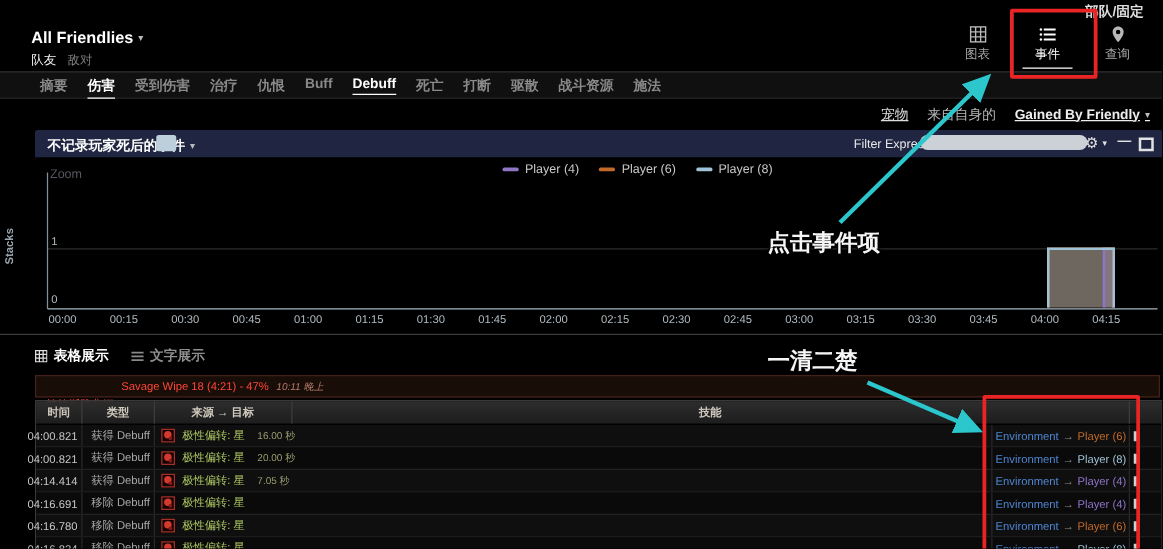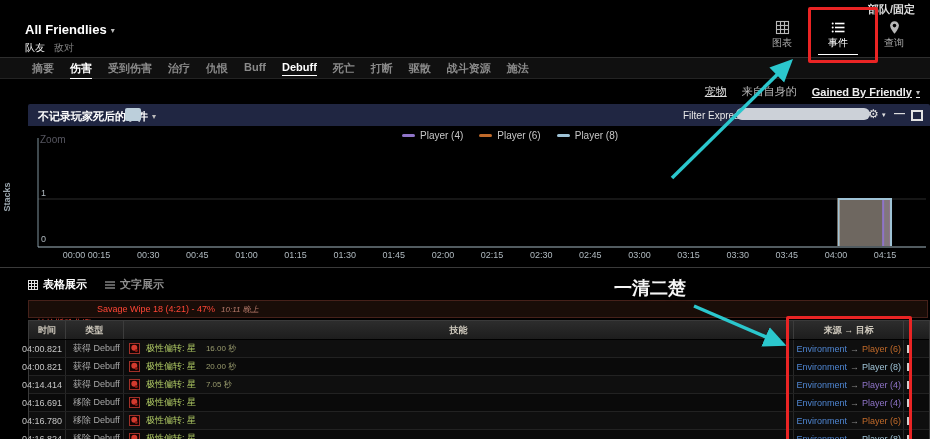--- a/index.html
+++ b/index.html
@@ -215,21 +215,21 @@
       <g id="event-shapes">
           <rect x="883.1210453333333" y="73" width="7.4564159999998765" height="47" fill="#8f74c8" fill-opacity="0.4"></rect>
           <rect x="838.6085013333334" y="73" width="52.26040533333321" height="47" fill="#c06a2a" fill-opacity="0.4"></rect>
           <rect x="838.6085013333334" y="73" width="52.40449066666656" height="47" fill="#9fc3d6" fill-opacity="0.4"></rect>
           <path d="M 883.1210453333333 120 L 883.1210453333333 73 L 890.5774613333332 73 L 890.5774613333332 120" fill="none" stroke="#8f74c8" stroke-width="2"></path>
           <path d="M 838.6085013333334 120 L 838.6085013333334 73 L 890.8689066666666 73 L 890.8689066666666 120" fill="none" stroke="#c06a2a" stroke-width="2"></path>
           <path d="M 838.6085013333334 120 L 838.6085013333334 73 L 891.0129919999999 73 L 891.0129919999999 120" fill="none" stroke="#9fc3d6" stroke-width="2"></path>
         </g>
     </svg>
     <div>
-        <span class="xtick" style="left: 50px; margin-left: 24px;">00:00</span>
+        <span class="xtick" style="left: 50px;">00:00</span>
         <span class="xtick" style="left: 99.12px;">00:15</span>
         <span class="xtick" style="left: 148.24px;">00:30</span>
         <span class="xtick" style="left: 197.36px;">00:45</span>
         <span class="xtick" style="left: 246.48px;">01:00</span>
         <span class="xtick" style="left: 295.6px;">01:15</span>
         <span class="xtick" style="left: 344.72px;">01:30</span>
         <span class="xtick" style="left: 393.84px;">01:45</span>
         <span class="xtick" style="left: 442.96px;">02:00</span>
         <span class="xtick" style="left: 492.08px;">02:15</span>
         <span class="xtick" style="left: 541.2px;">02:30</span>
@@ -276,22 +276,22 @@
   <div class="fight-bar">
     <span class="fight-name">帕拉斯雅典娜</span>
     <span class="fight-detail">Savage Wipe 18 (4:21) - 47%</span>
     <span class="fight-time">10:11 晚上</span>
   </div>
 
   <div class="etable">
     <div class="thead">
       <div class="th w-time">时间</div>
       <div class="th w-type">类型</div>
+      <div class="th w-src">来源 → 目标</div>
       <div class="th w-skill">技能</div>
-      <div class="th w-src">来源 → 目标</div>
       <div class="th w-sliver"></div>
     </div>
     <div>
         <div class="trow">
           <div class="c time w-time">04:00.821</div>
           <div class="c type w-type">获得 Debuff</div>
           <div class="c skill w-skill">
             <span class="sicon">
               <svg width="9" height="9">
                 <circle cx="4.3" cy="3.8" r="3" fill="#d23a2e"></circle>
@@ -426,15 +426,16 @@
   <svg id="arrow-overlay" width="930" height="439">
     <defs>
       <marker id="ah" markerWidth="7" markerHeight="7" refX="4.5" refY="3" orient="auto">
         <path d="M0,0 L6.5,3 L0,6 Z" fill="#2bc7cd"></path>
       </marker>
     </defs>
     <line x1="672" y1="178" x2="788" y2="64" stroke="#2bc7cd" stroke-width="3.5" marker-end="url(#ah)"></line>
     <line x1="694" y1="306" x2="780" y2="343" stroke="#2bc7cd" stroke-width="3.5" marker-end="url(#ah)"></line>
   </svg>
 
+  <div class="anno" style="left:614px;top:182px;">点击事件项</div>
   <div class="anno" style="left:614px;top:276px;">一清二楚</div>
 
 </div>
 
 </body></html>

